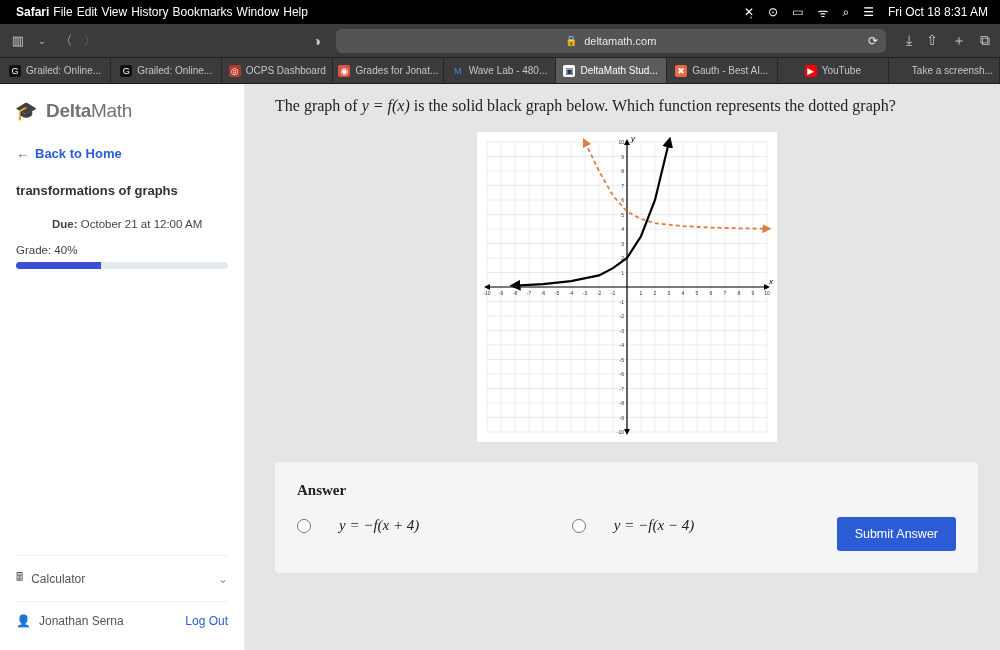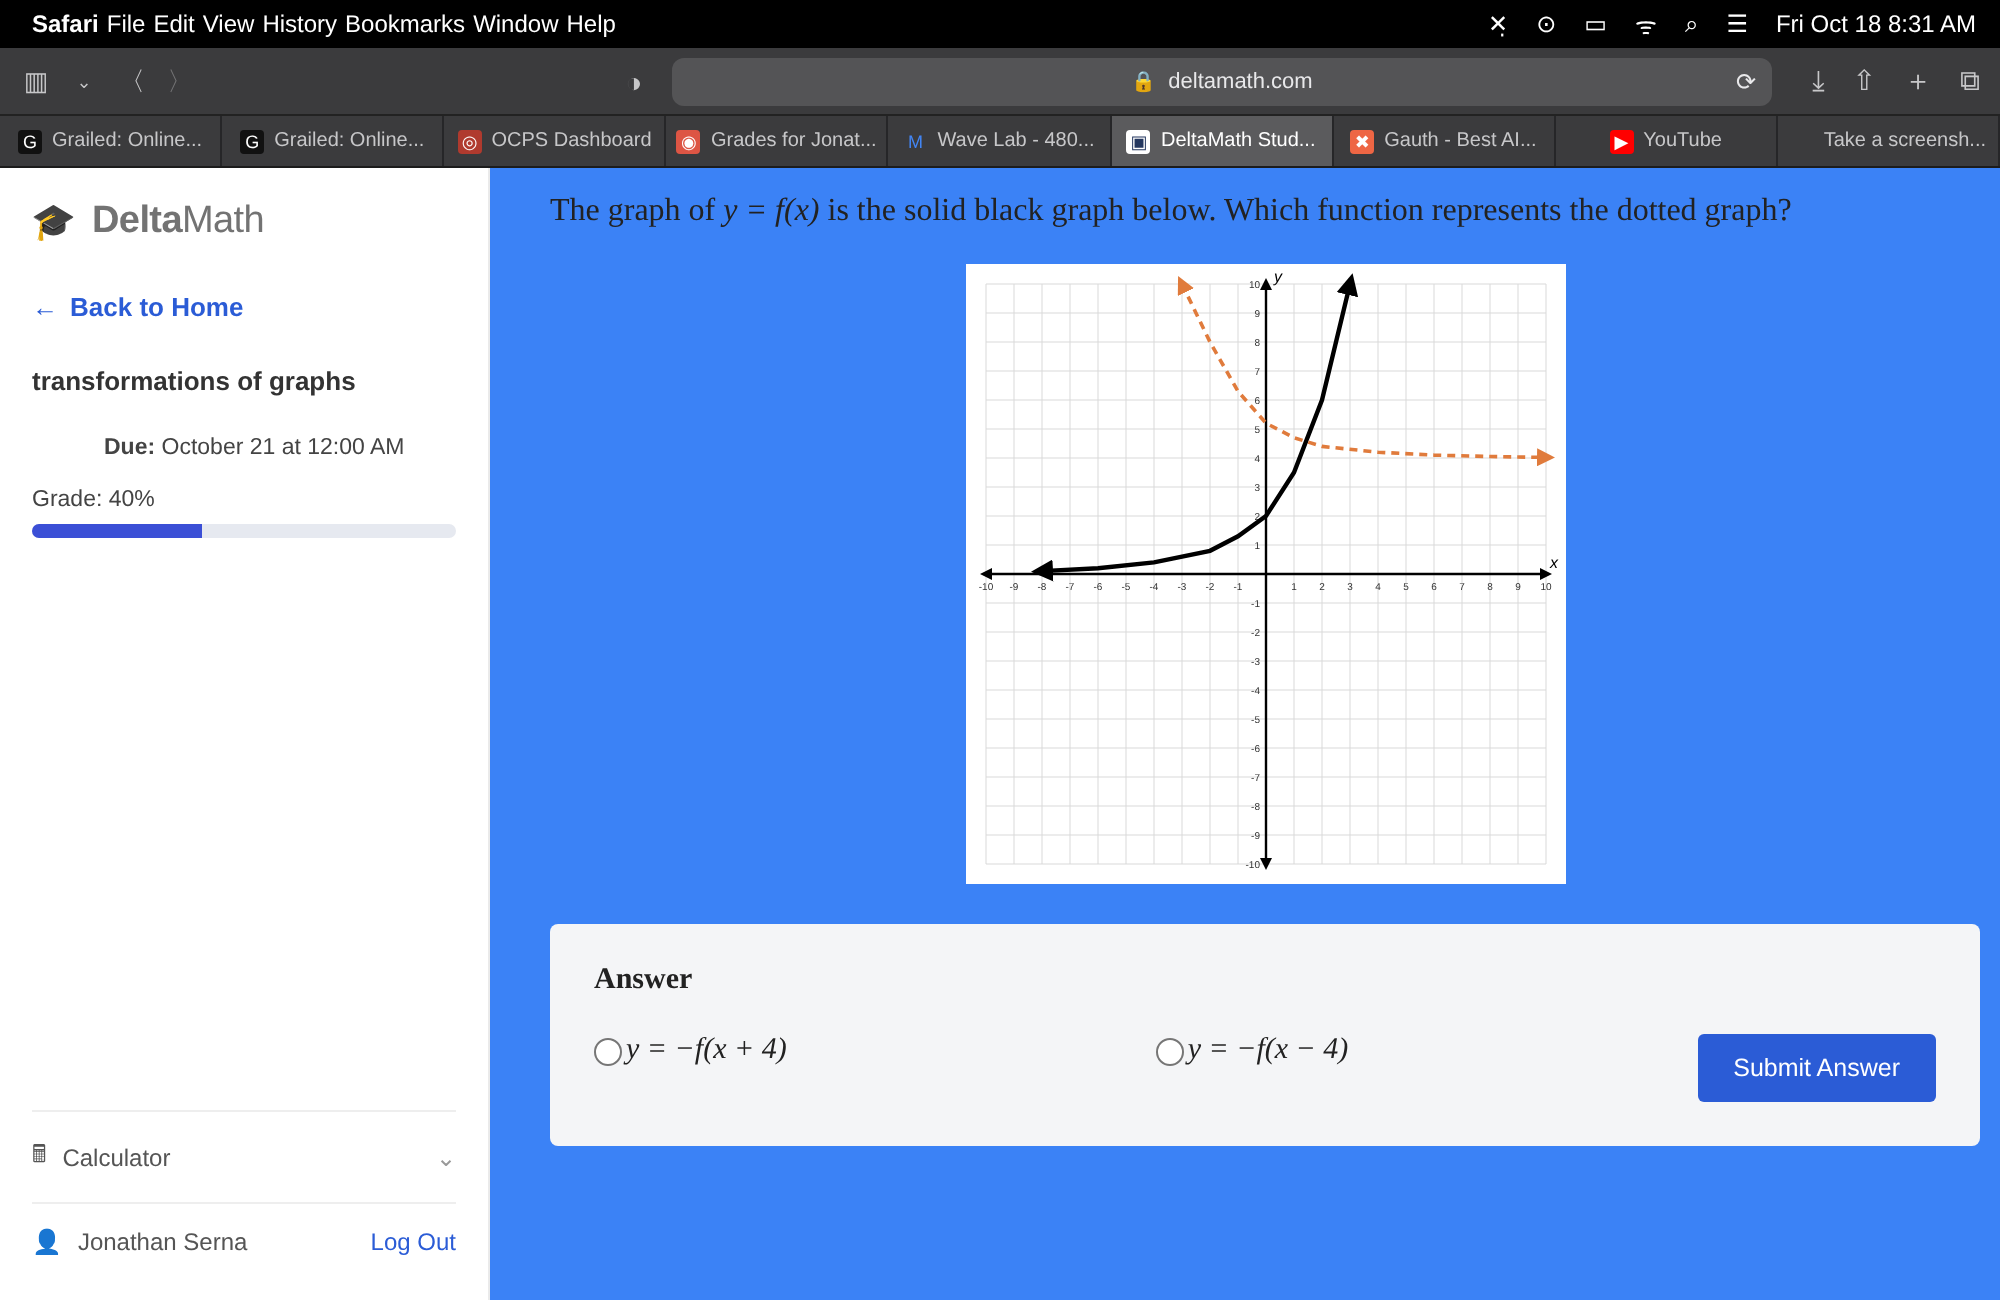--- a/index.html
+++ b/index.html
@@ -48,32 +48,32 @@
 .progress .fill { height: 100%; background: #3b4fd6; width: 40%; }
 .topic-pill { background: #e8effd; border-radius: 4px; padding: 10px 12px; font-size: 12px; font-weight: 600; color: #27364f; display: flex; align-items: center; gap: 8px; }
 .topic-pill .spinner { width: 12px; height: 12px; border: 2px dotted #4d5f8b; border-radius: 50%; }
 .sidebar-footer { margin-top: auto; border-top: 1px solid #eee; }
 .sf-row { display: flex; align-items: center; justify-content: space-between; padding: 12px 0; color: #555; font-size: 12px; }
 .sf-row .left { display: flex; align-items: center; gap: 8px; }
 .sf-row .chev { color: #999; }
 .logout { color: #2b5cd6; font-weight: 500; font-size: 12px; }
 
 
-.main { flex: 1; overflow-y: auto; padding: 10px 10px 18px 30px; background: #3b82f6; }
+.main { flex: 1; overflow-y: auto; padding: 10px 22px 18px 30px; background: #e5e5e5; }
 .question { font-family: Georgia, "Times New Roman", serif; font-size: 16px; color: #222; margin-bottom: 14px; line-height: 1.5; }
 .question .math { font-style: italic; }
 
 .graph-wrap { display: flex; justify-content: center; margin-bottom: 20px; }
 .graph { background: #fff; }
 
 .answer-card { background: #f4f5f7; border-radius: 4px; padding: 20px 22px 22px 22px; }
 .answer-card h3 { font-family: Georgia, serif; font-size: 15px; font-weight: 700; margin-bottom: 18px; color:#222; }
 .answer-row { display: flex; align-items: flex-start; gap: 20px; }
 .options { display: grid; grid-template-columns: 1fr 1fr; gap: 12px 30px; flex: 1; }
-.option { display: flex; align-items: center; gap: 2px; font-family: Georgia, serif; font-size: 15px; color: #222; }
+.option { display: flex; align-items: center; gap: 28px; font-family: Georgia, serif; font-size: 15px; color: #222; }
 .option input { width: 14px; height: 14px; }
 .option .math { font-style: italic; }
 .submit { background: #2b5cd6; color: #fff; border: none; padding: 10px 18px; border-radius: 3px; font-size: 12.5px; cursor: pointer; font-weight: 500; align-self: center; text-align: center; }
 </style>
 </head>
 <body>
 
 <div class="menubar">
   <div class="menubar-left">
     <span class="apple"></span>

